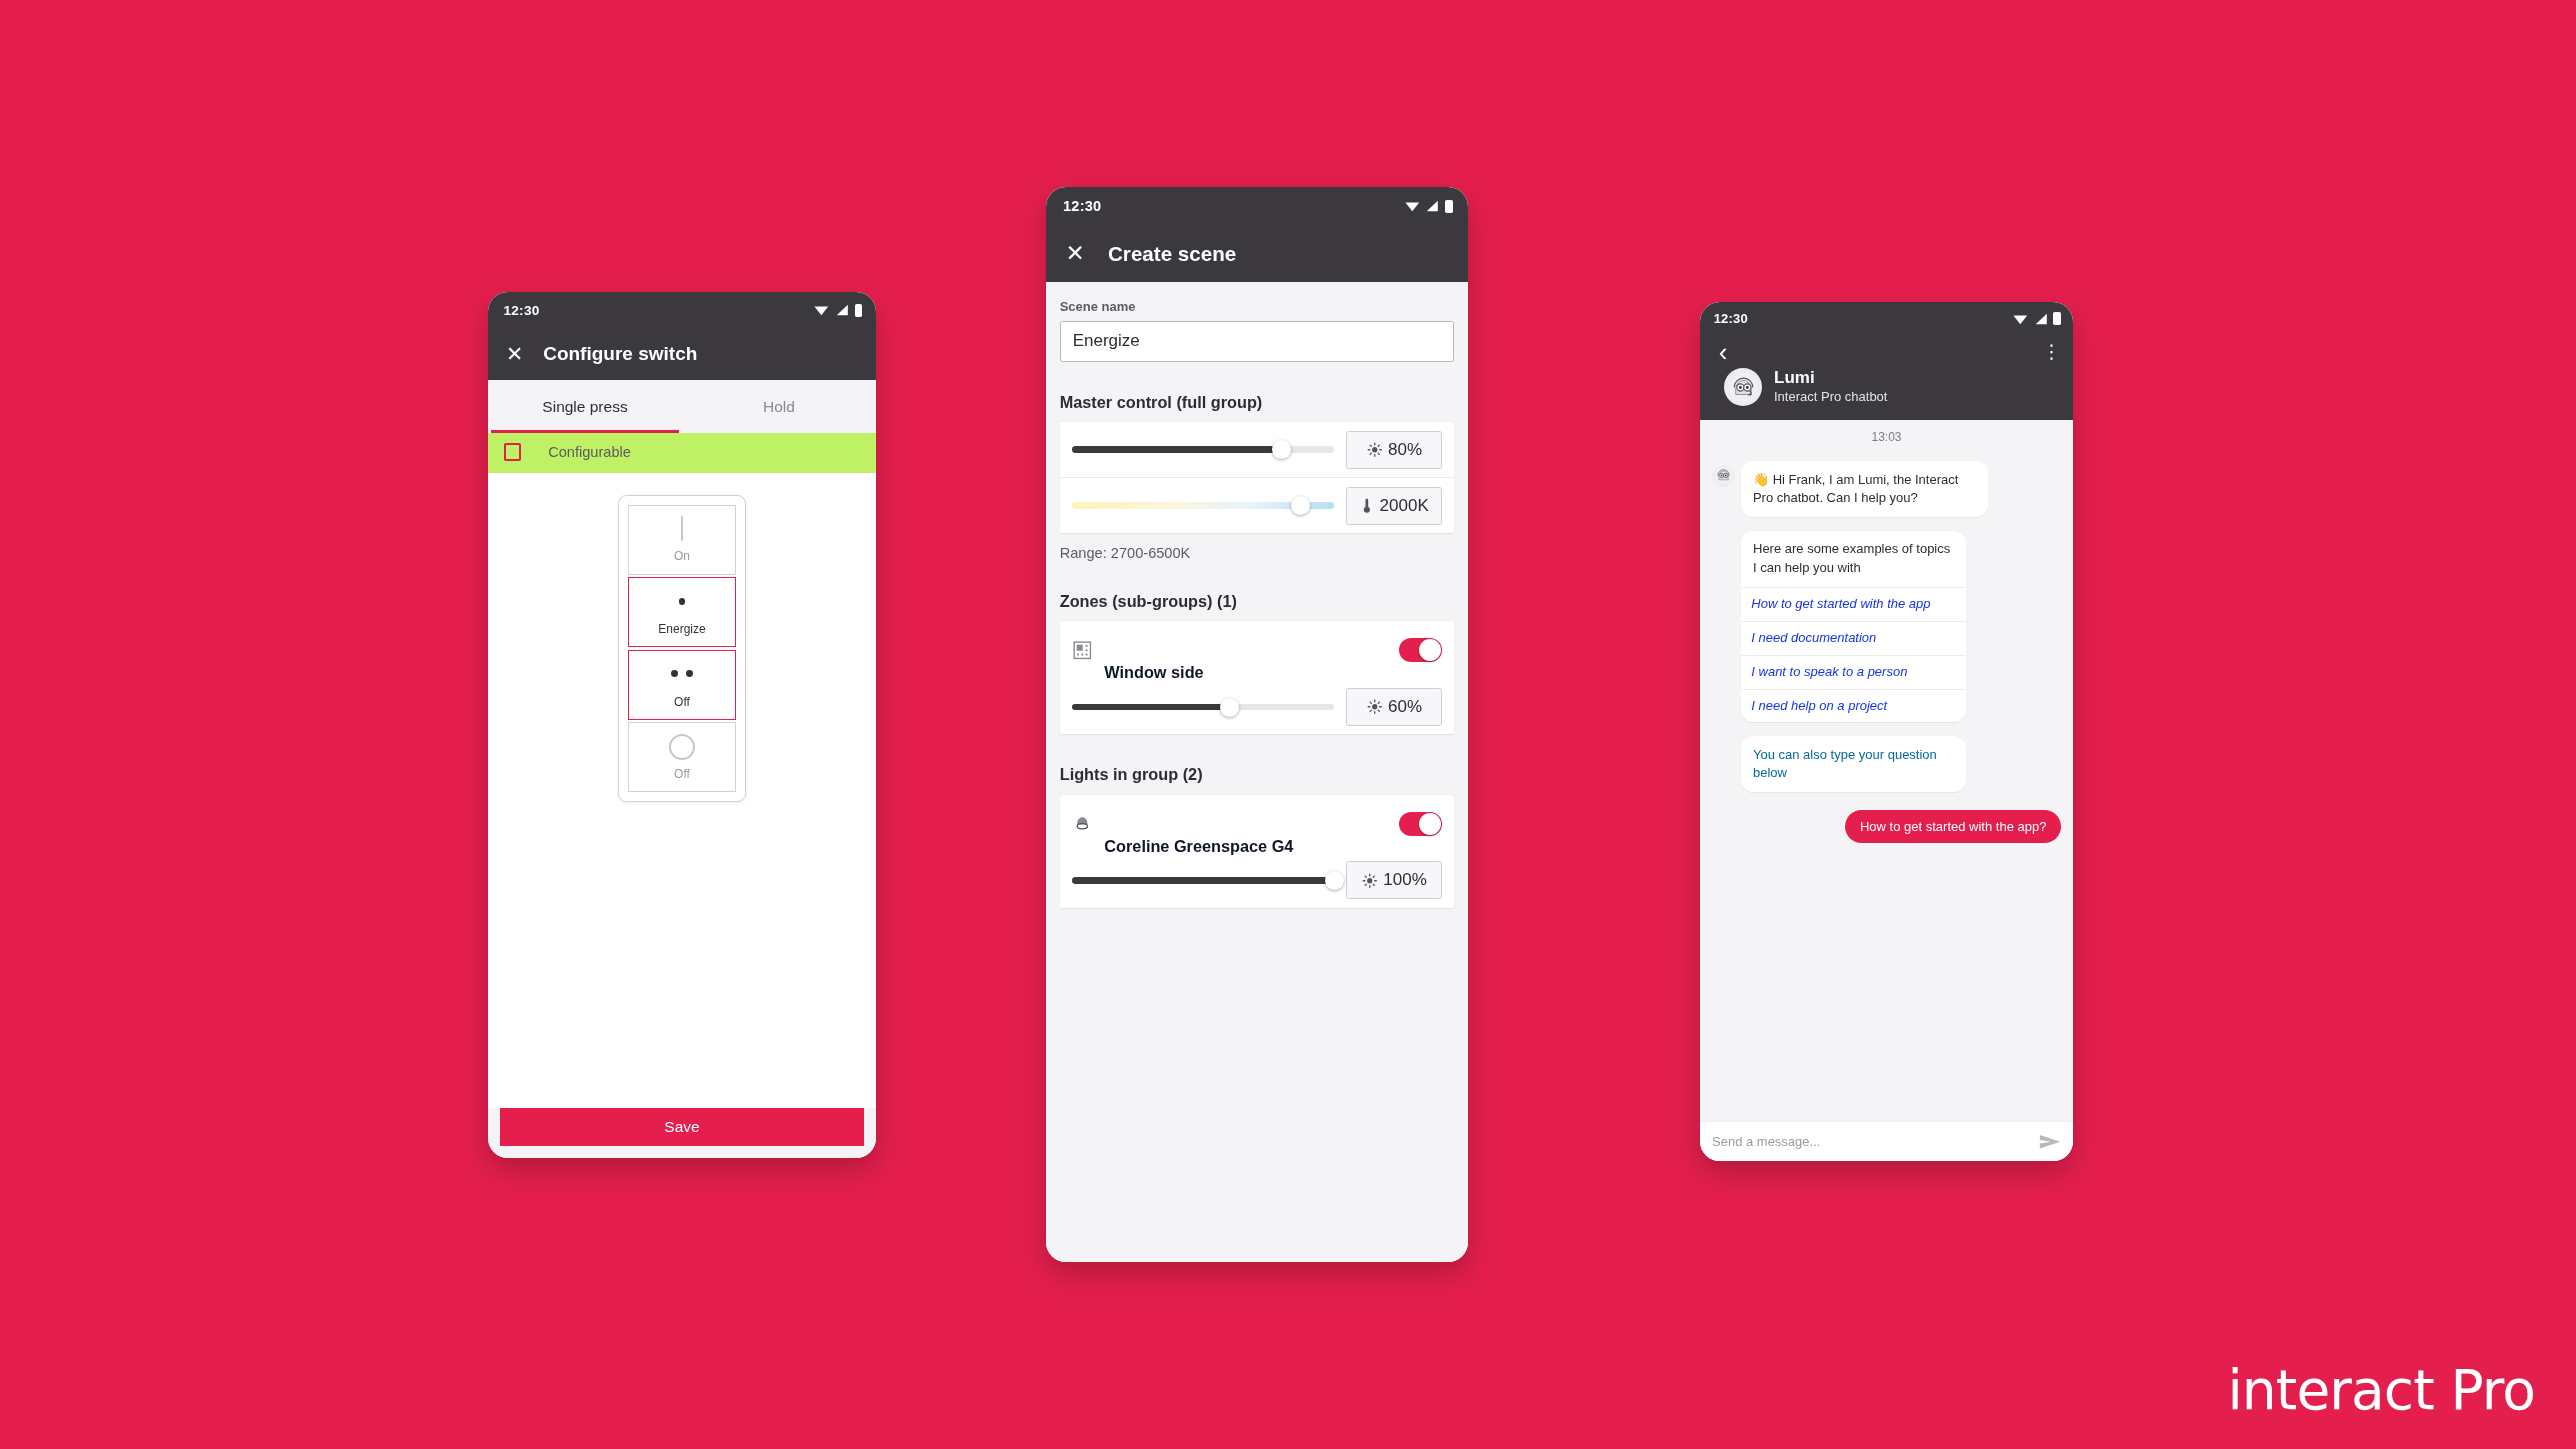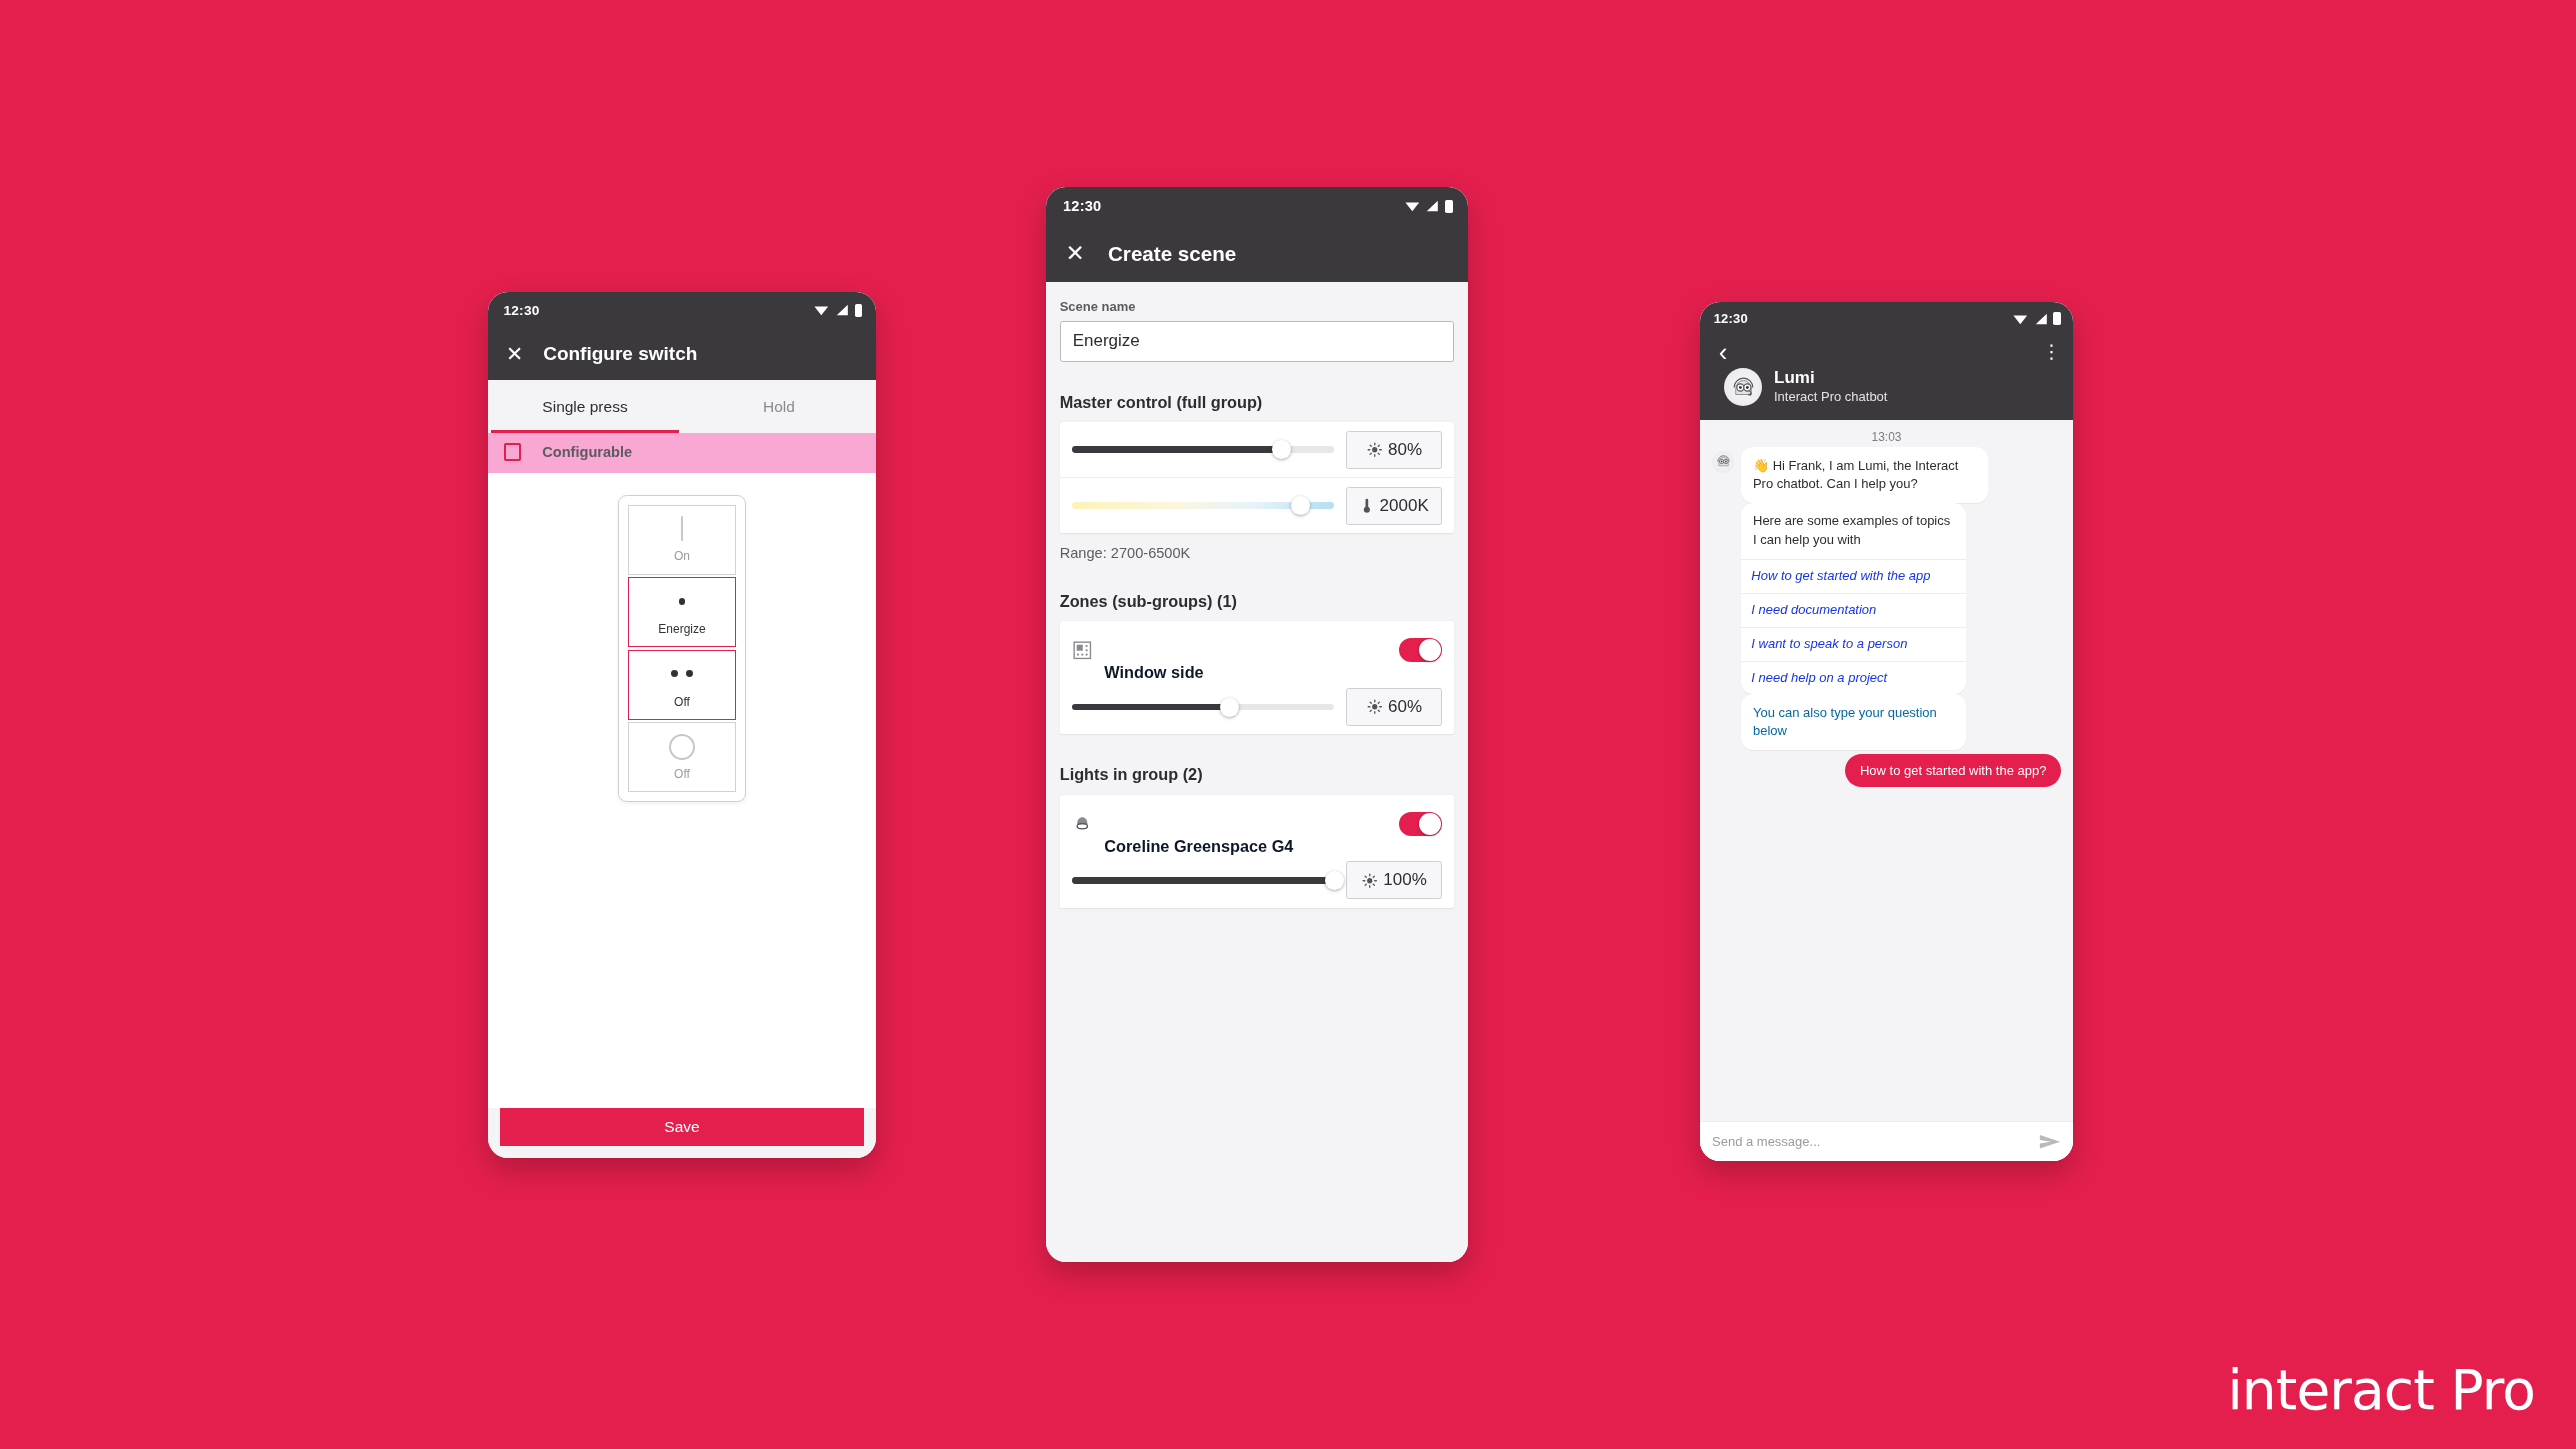--- a/index.html
+++ b/index.html
@@ -83,24 +83,23 @@
   }
   .tab.active { color: #2e2c30; }
   .tab.active::after {
     content: "";
     position: absolute;
     left: 3.4px; right: 3.4px; bottom: 0;
     height: 3.4px;
     background: #e41f4d;
   }
   .config-row {
-    display: flex; align-items: center; gap: 21px;
+    display: flex; align-items: center; gap: 27px;
     padding: 10.3px 15.5px 12px 15.5px;
-    background: #f9a8d4;
-    font-weight: bold;
+    background: #bef264;
   }
   .cbx {
     width: 13.7px; height: 13.7px;
     border: 2.1px solid #e41f4d;
     border-radius: 1.7px;
     background: transparent;
     flex: 0 0 auto;
   }
   .config-label { font-size: 14.6px; color: #5d5b60; }
 
@@ -284,21 +283,21 @@
   }
   .chat-name { font-size: 17px; font-weight: bold; line-height: 1.2; }
   .chat-sub { font-size: 13px; color: #e4e4e6; line-height: 1.35; }
 
   .chat-body {
     flex: 1 1 auto;
     background: #f4f4f6;
     padding: 8.6px 12px 0 12px;
     overflow: hidden;
     display: flex; flex-direction: column;
-    gap: 0;
+    gap: 14px;
   }
   .chat-time { text-align: center; font-size: 12px; color: #7e7c81; margin: 1.7px 0 3.4px 0; }
   .msg-line { display: flex; align-items: flex-start; gap: 6.9px; }
   .mini-avatar {
     width: 22px; height: 22px; border-radius: 50%;
     background: #ededf0; flex: 0 0 auto;
     display:flex; align-items:center; justify-content:center;
     margin-top: 3.4px;
   }
   .bubble {

